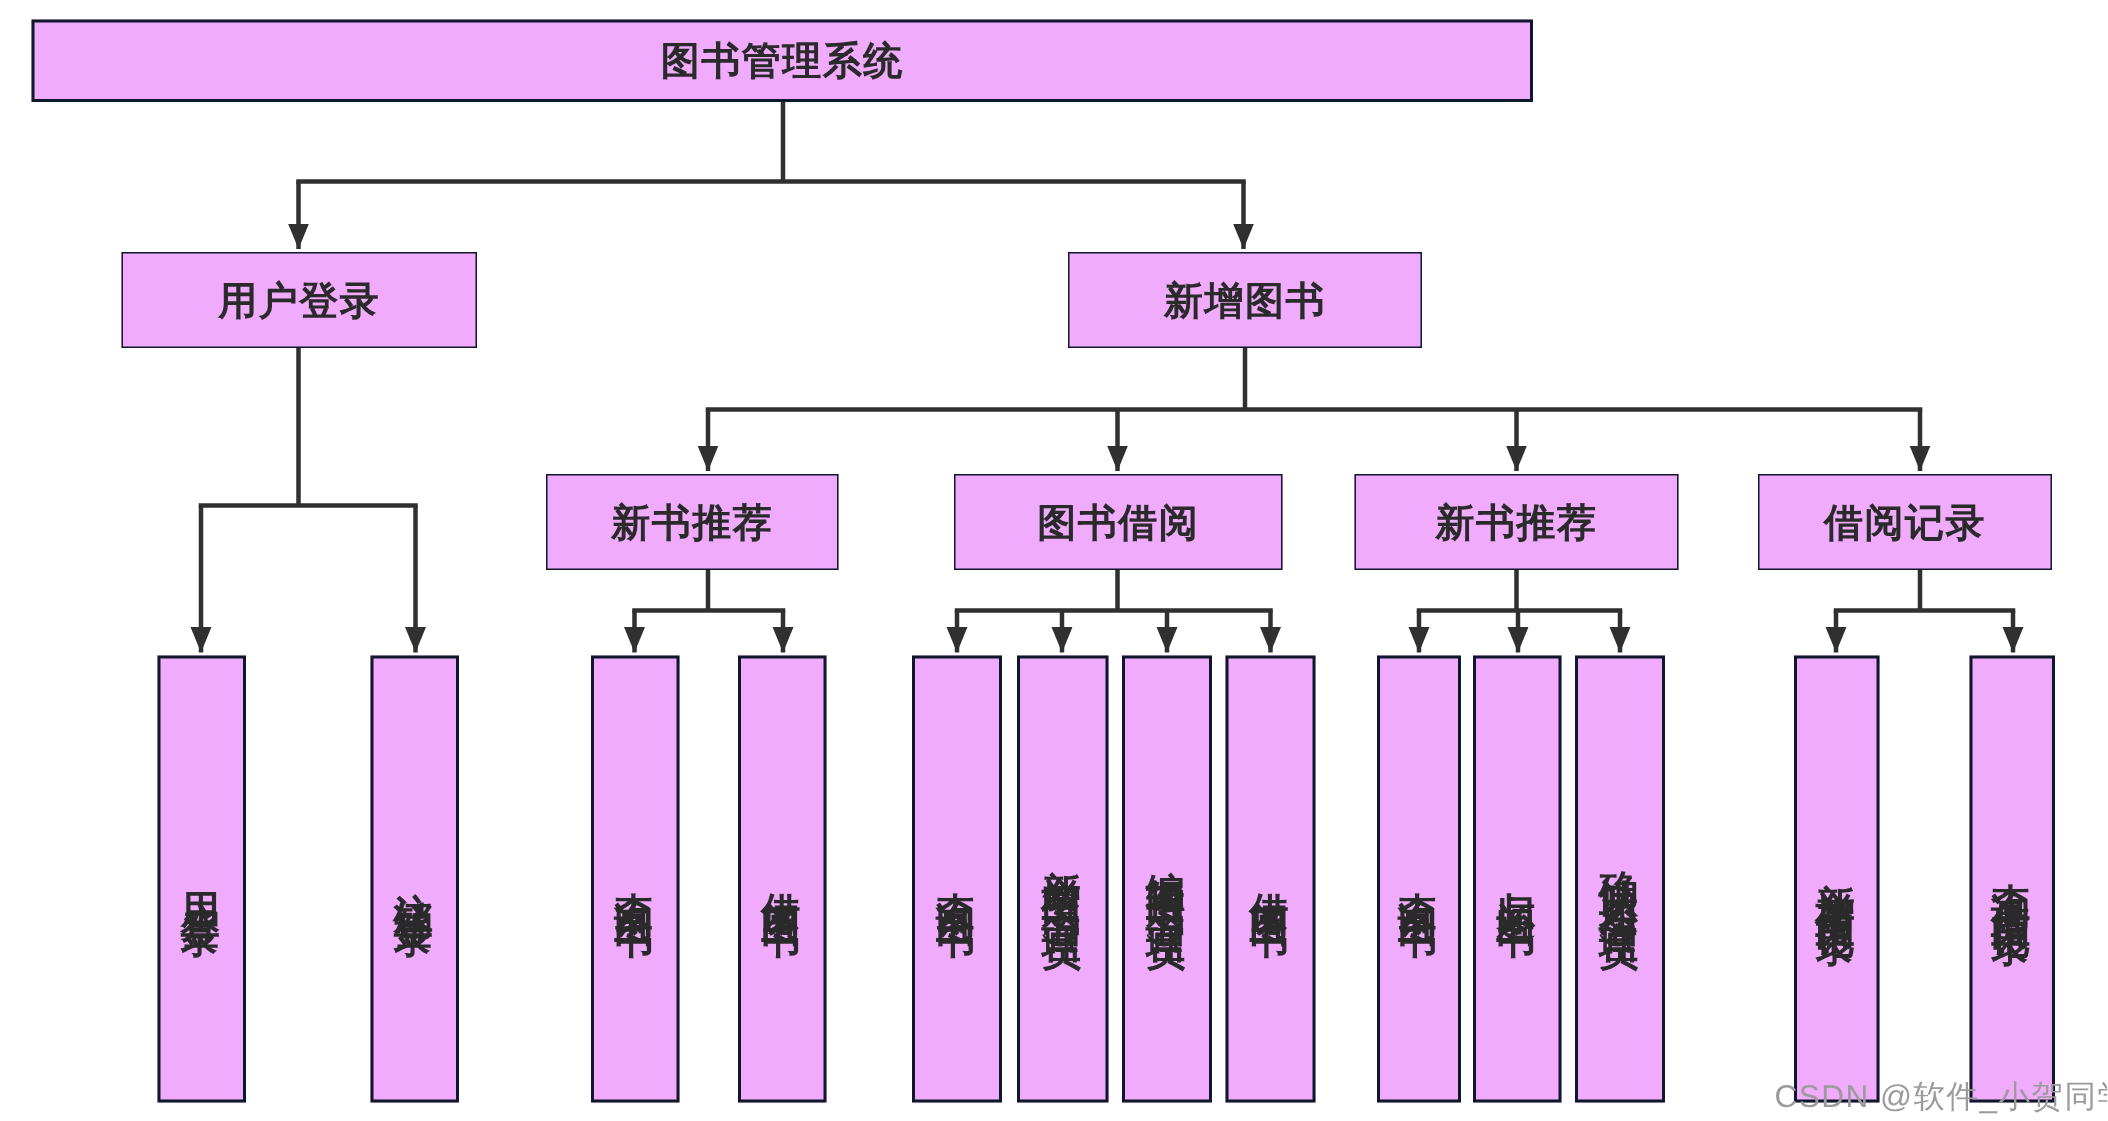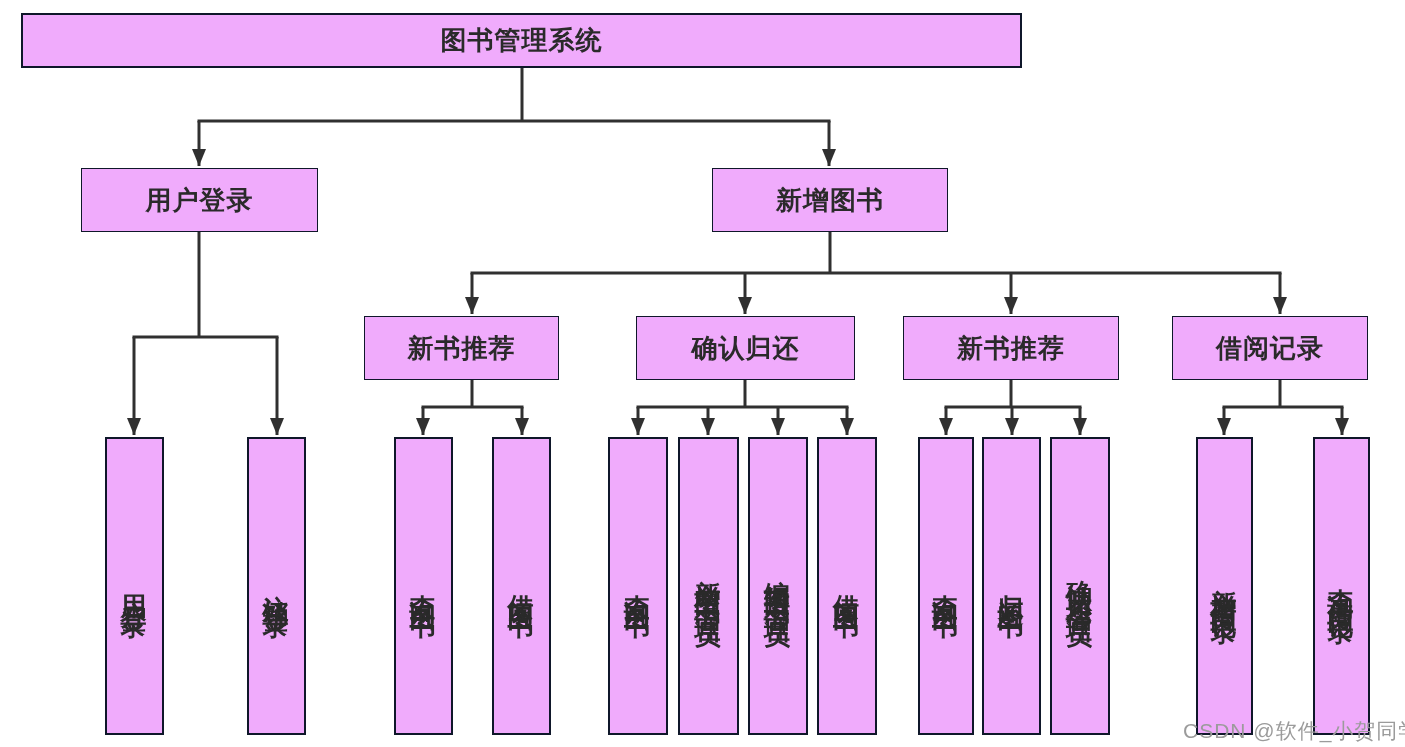--- a/index.html
+++ b/index.html
@@ -96,21 +96,21 @@
       <line x1="1342" y1="407" x2="1342" y2="435" marker-end="url(#arw)"></line>
     </g>
   </svg>
 
   <div class="node root" style="left:21px; top:13px; width:1001px; height:55px;">图书管理系统</div>
 
   <div class="node" style="left:81px; top:168px; width:237px; height:64px;">用户登录</div>
   <div class="node" style="left:712px; top:168px; width:236px; height:64px;">新增图书</div>
 
   <div class="node" style="left:364px; top:316px; width:195px; height:64px;">新书推荐</div>
-  <div class="node" style="left:636px; top:316px; width:219px; height:64px;">确认归还</div>
+  <div class="node" style="left:636px; top:316px; width:219px; height:64px;">图书借阅</div>
   <div class="node" style="left:903px; top:316px; width:216px; height:64px;">新书推荐</div>
   <div class="node" style="left:1172px; top:316px; width:196px; height:64px;">借阅记录</div>
 
   <div class="node leaf" style="left:105px; top:437px; width:59px; height:298px;">用户登录</div>
   <div class="node leaf" style="left:247px; top:437px; width:59px; height:298px;">注销登录</div>
 
   <div class="node leaf" style="left:394px; top:437px; width:59px; height:298px;">查询图书</div>
   <div class="node leaf" style="left:492px; top:437px; width:59px; height:298px;">借阅图书</div>
 
   <div class="node leaf" style="left:608px; top:437px; width:60px; height:298px;">查询图书</div>

